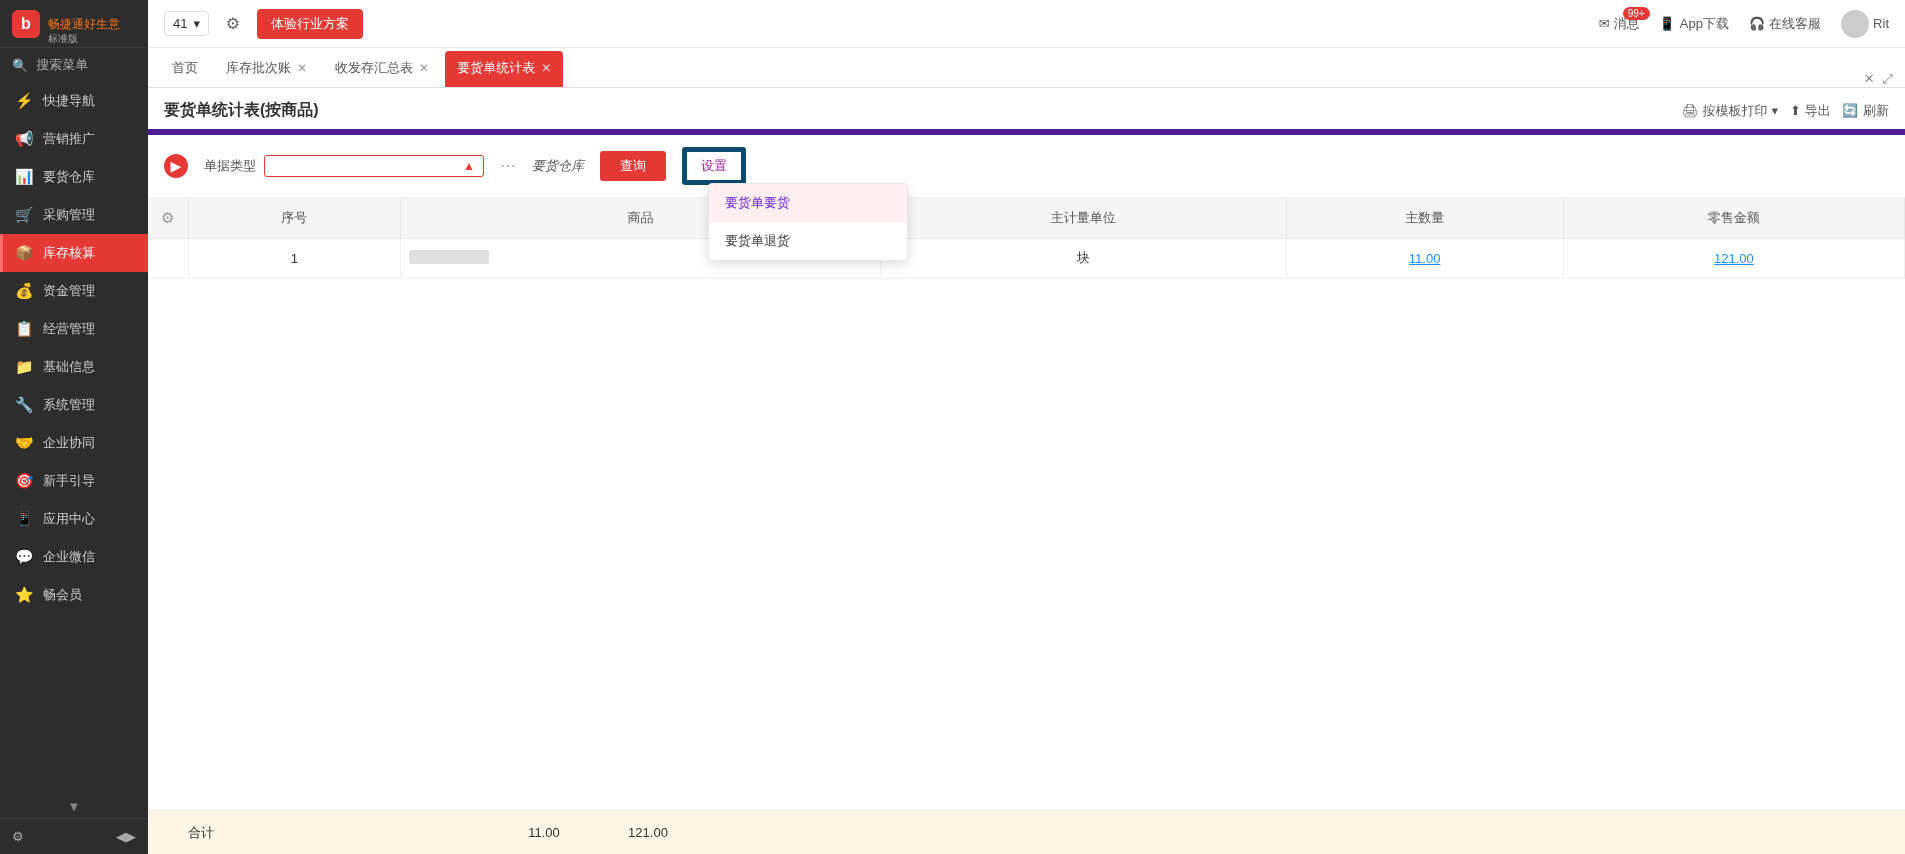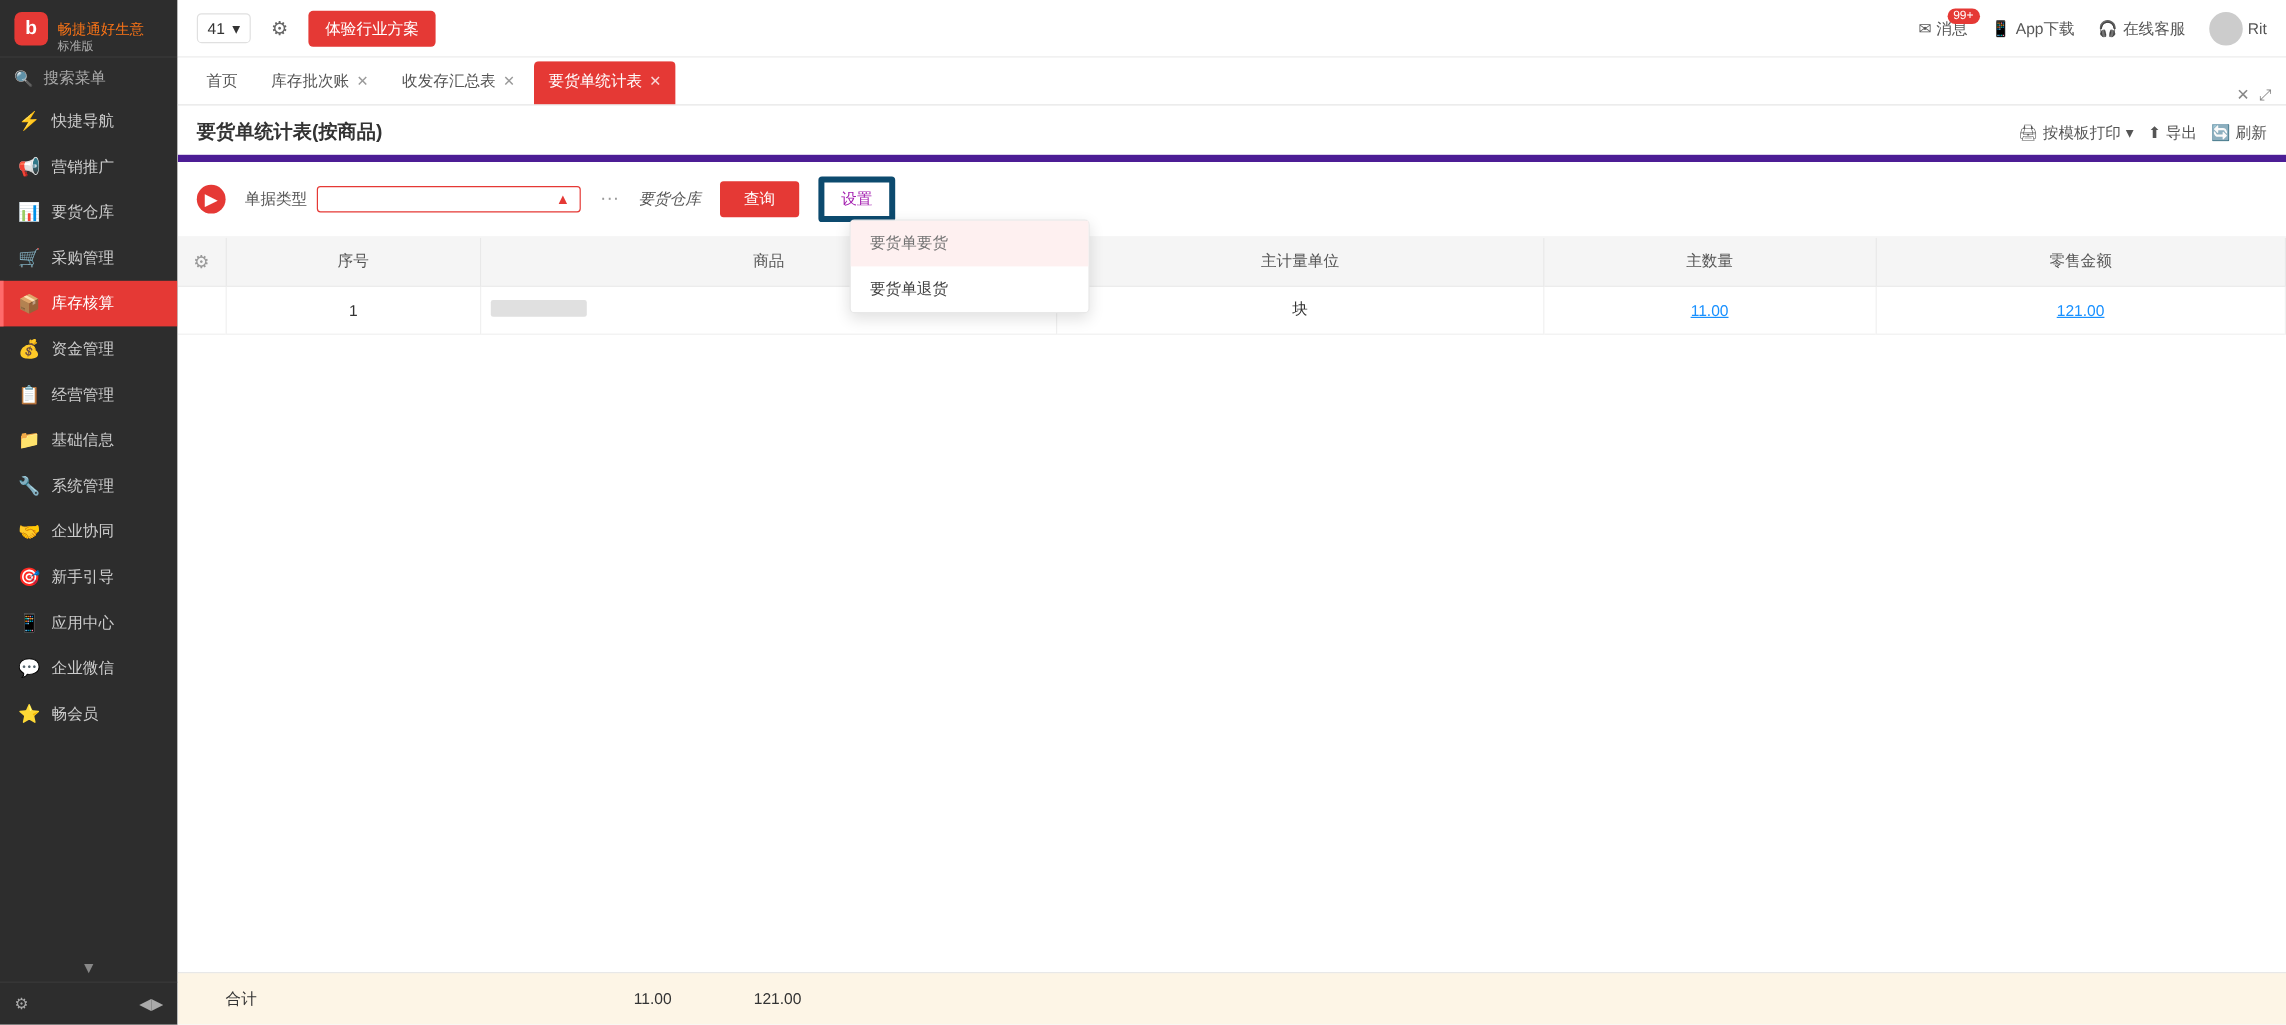--- a/index.html
+++ b/index.html
@@ -256,21 +256,21 @@
       border-radius: 4px;
       box-shadow: 0 4px 12px rgba(0,0,0,0.12);
       min-width: 200px;
     }
     .dropdown-item {
       padding: 10px 16px;
       cursor: pointer;
       font-size: 13px;
       color: #404040;
     }
-    .dropdown-item.selected { background: #fef0f0; color: #737373; }
+    .dropdown-item.selected { background: #fef0f0; color: #6d28d9; }
 
     
     .table-container {
       flex: 1;
       overflow: auto;
     }
     table {
       width: 100%;
       border-collapse: collapse;
       font-size: 13px;

